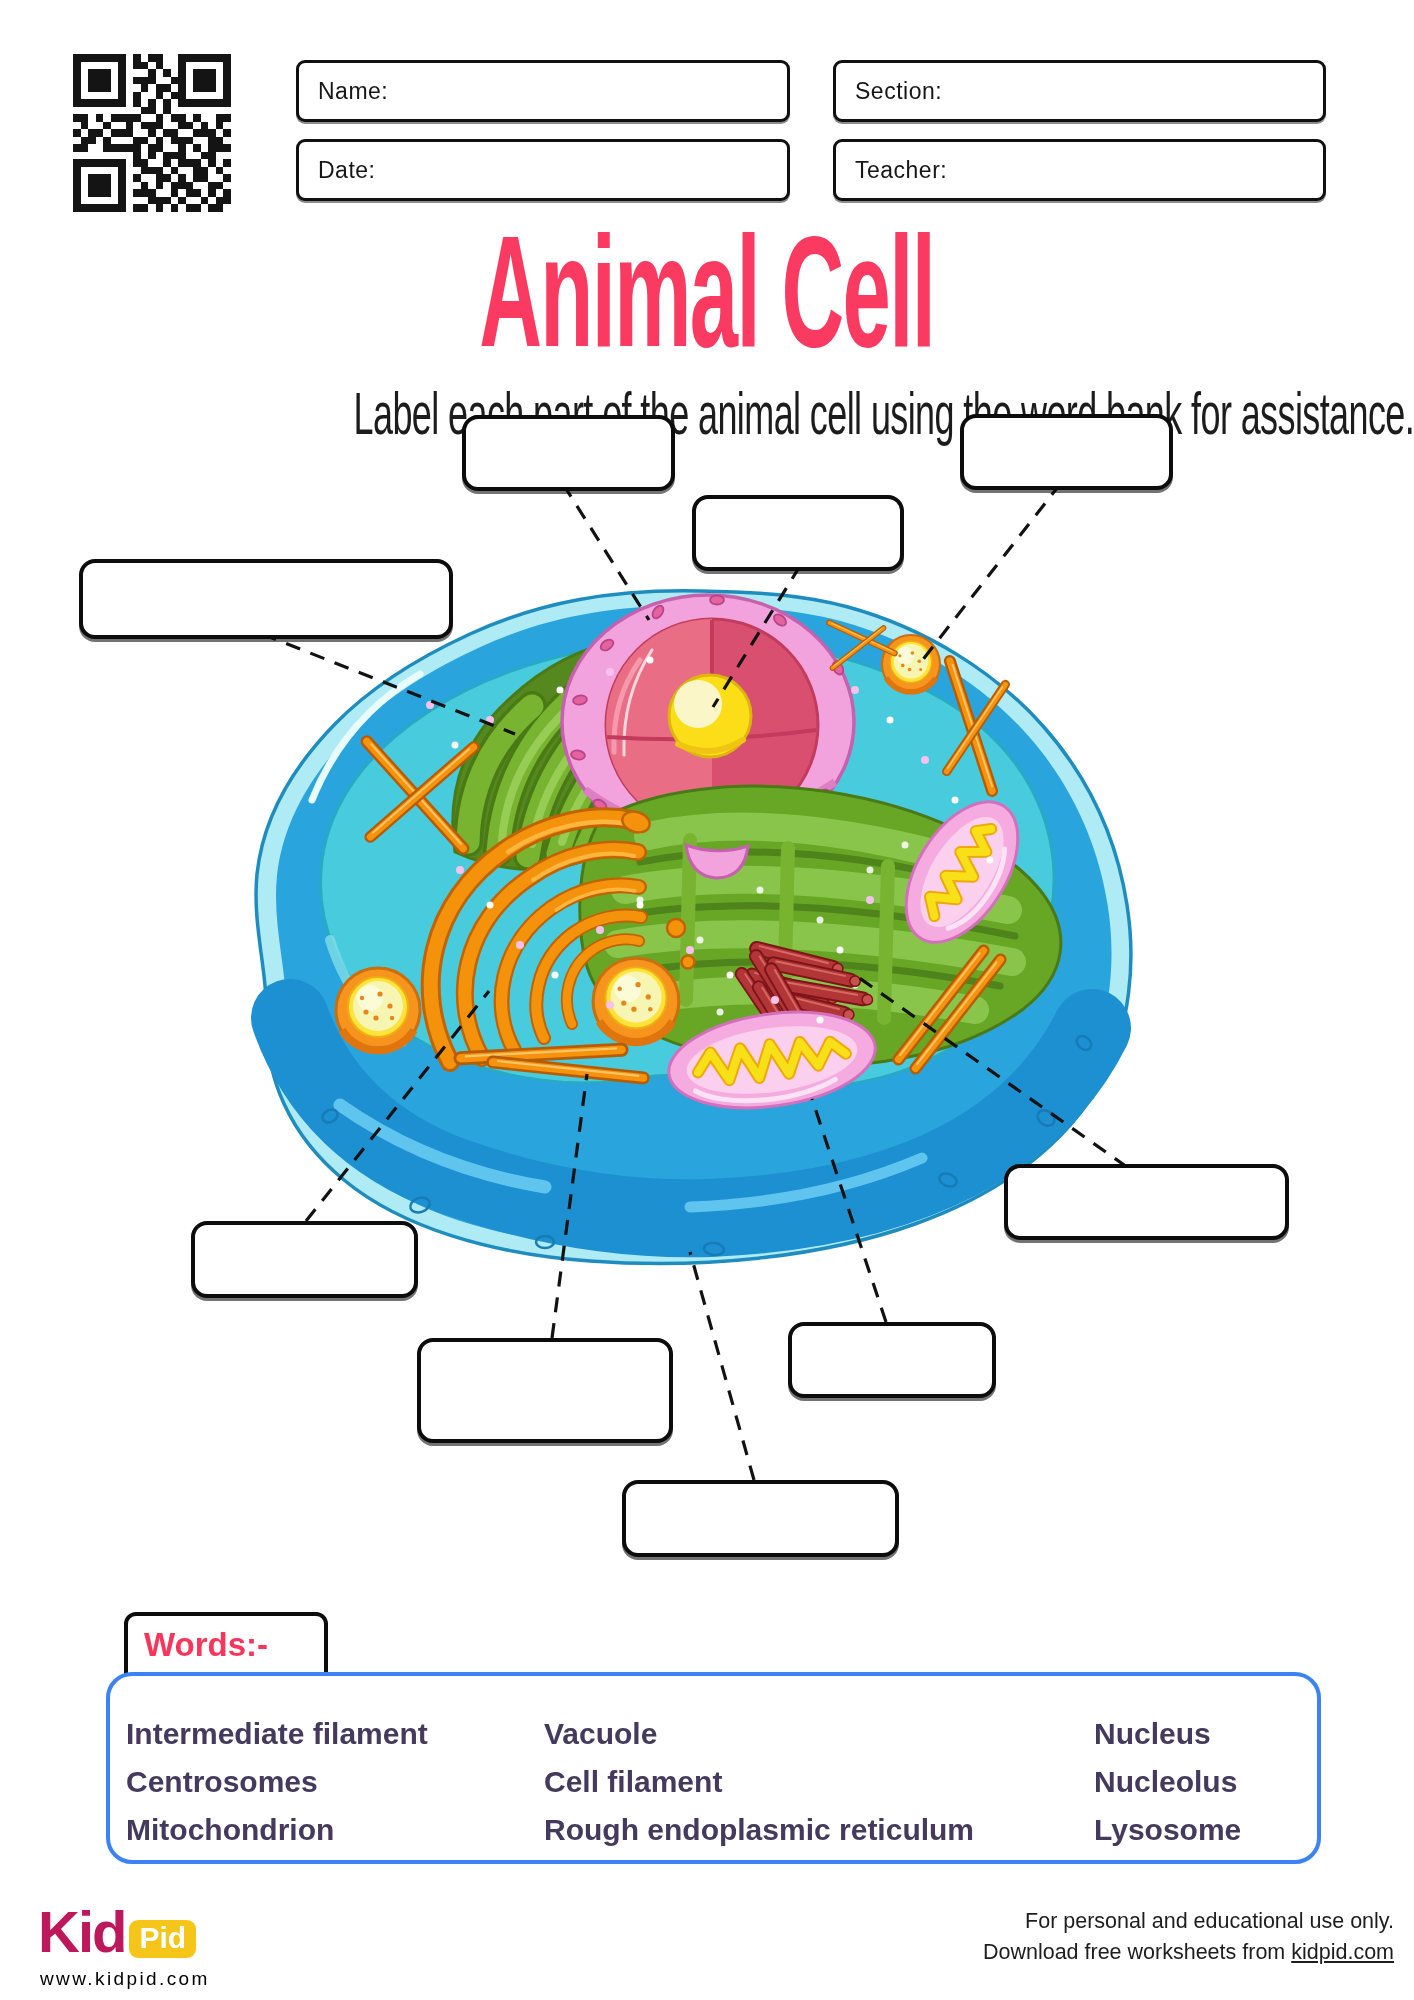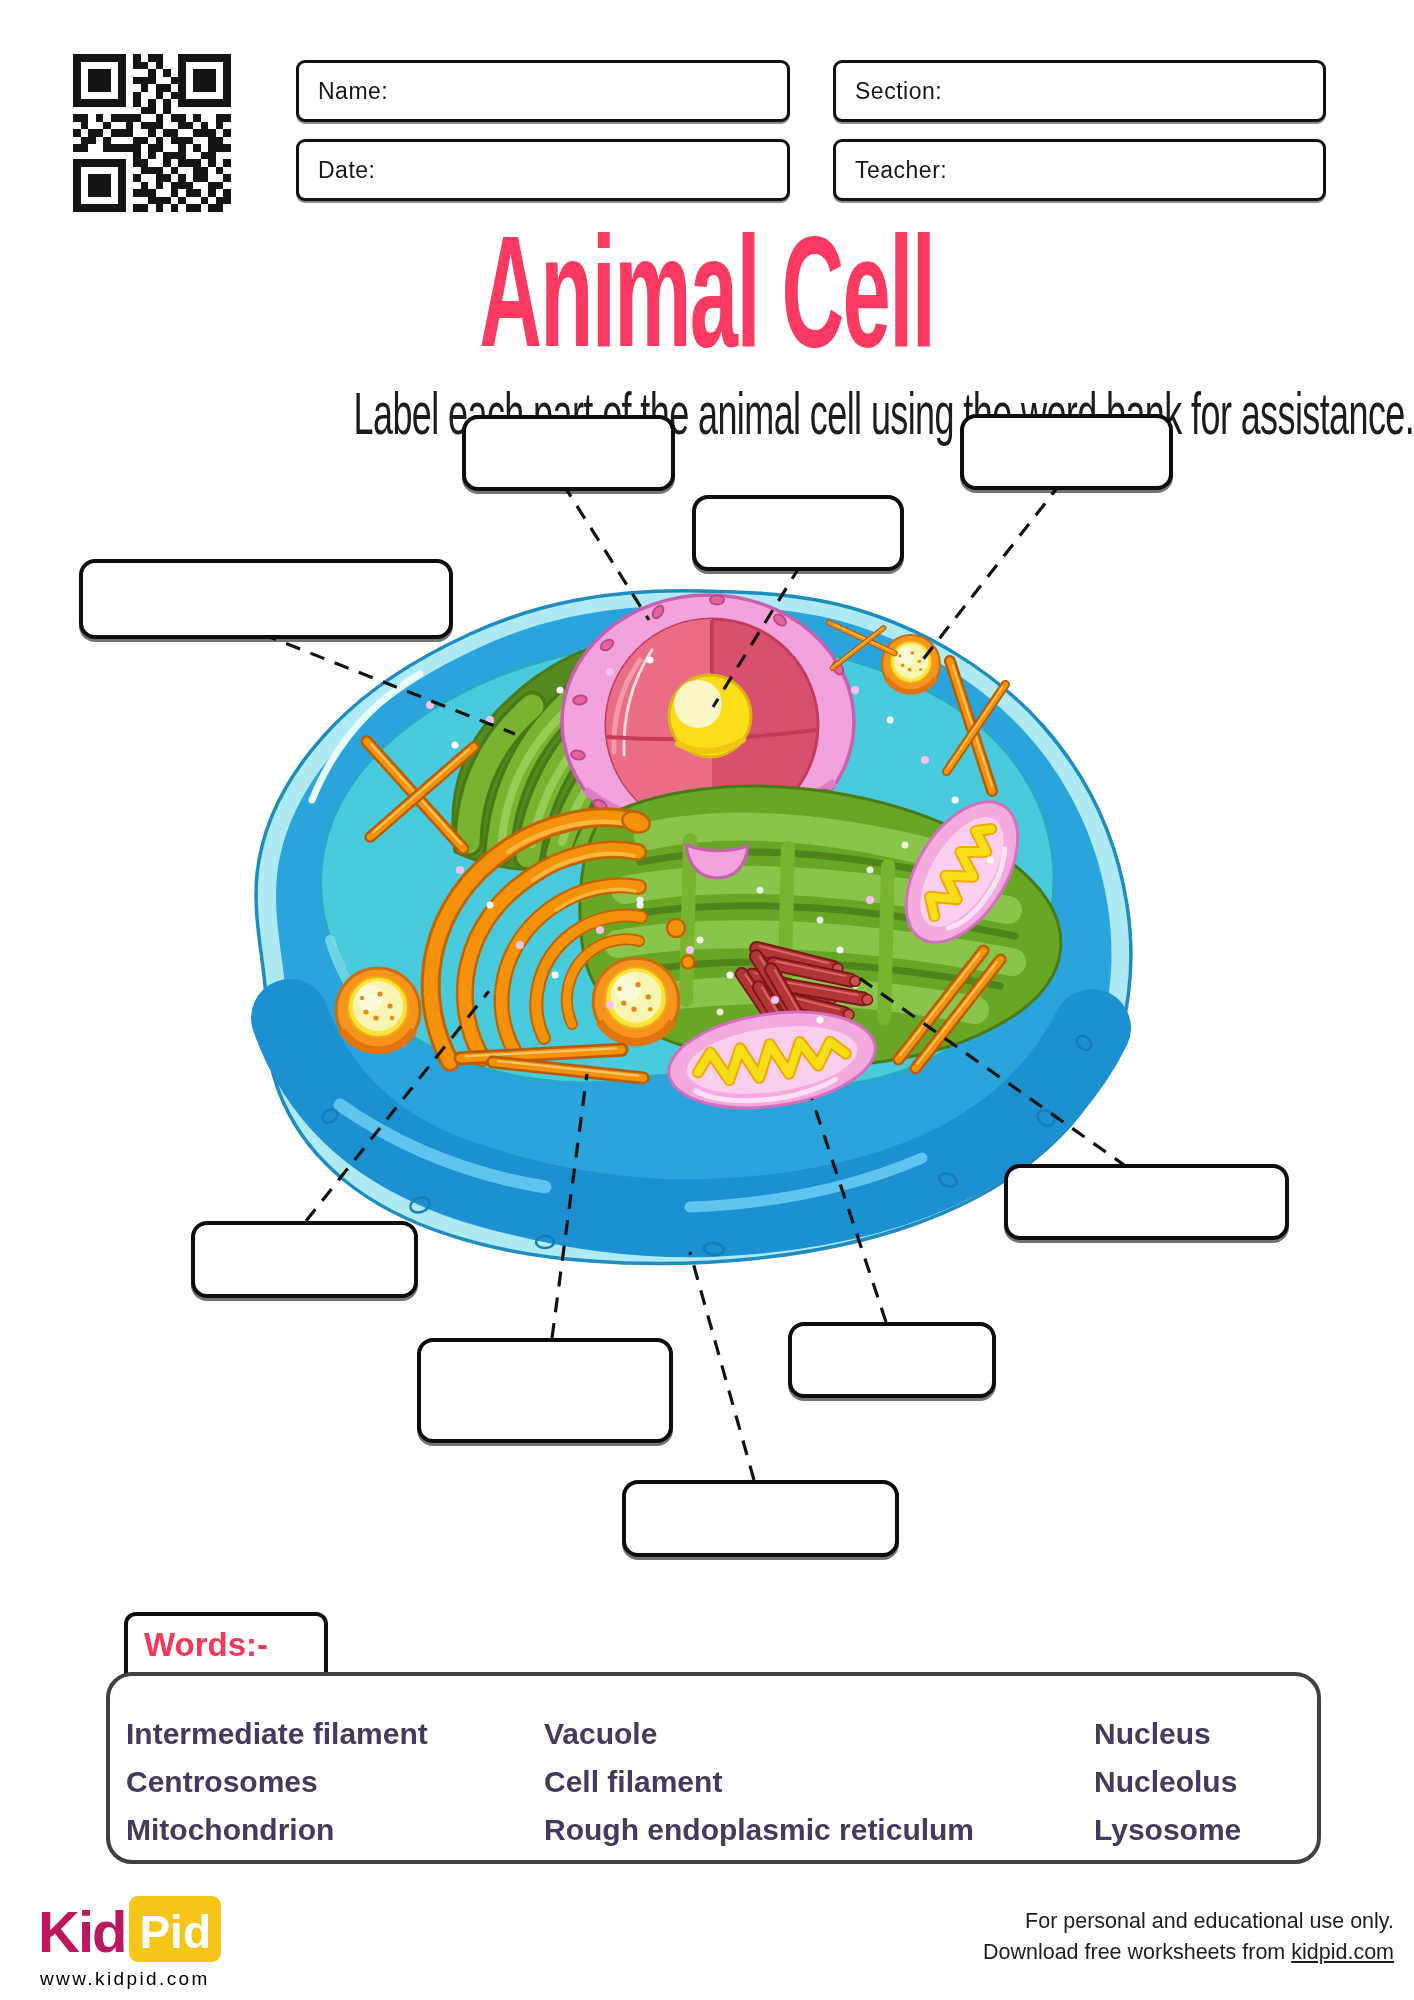--- a/index.html
+++ b/index.html
@@ -21,29 +21,29 @@
   .instruction-inner{display:inline-block;transform:scaleX(.60);transform-origin:center;letter-spacing:-1px;}
   
   #cell-svg{position:absolute;left:0;top:0;width:1414px;height:2000px;z-index:1;}
   .label-box{position:absolute;background:#fff;border:4px solid #0c0c0c;border-radius:16px;
              box-shadow:0 3px 0 rgba(0,0,0,.55);z-index:2;}
   
   .bank-tab{position:absolute;left:124px;top:1612px;width:196px;height:70px;background:#fff;
             border:4px solid #0c0c0c;border-radius:12px;z-index:2;}
   .bank-tab-text{position:absolute;left:16px;top:10px;font-size:33px;font-weight:bold;color:#F8365B;}
   .bank-box{position:absolute;left:106px;top:1672px;width:1207px;height:184px;background:#fff;
-            border:4px solid #404040;border-radius:26px;z-index:3;}
+            border:4px solid #3b82f6;border-radius:26px;z-index:3;}
   .bank-col{position:absolute;top:34px;font-size:30px;font-weight:bold;color:#453A5E;
             line-height:48px;white-space:nowrap;}
   .bank-col-1{left:16px;} .bank-col-2{left:434px;} .bank-col-3{left:984px;}
   
   .logo{position:absolute;left:38px;top:1898px;white-space:nowrap;z-index:2;}
   .logo-kid{font-size:58px;font-weight:bold;color:#be185d;letter-spacing:-2px;}
-  .logo-pid{display:inline-block;background:#F6C51A;color:#ffffff;font-size:46px;font-weight:bold;
-            border-radius:9px;padding:9px 10px 3px 10px;margin-left:4px;transform:translateY(-4px);}
+  .logo-pid{display:inline-block;background:#F6C51A;color:#ffffff;font-size:30px;font-weight:bold;
+            border-radius:9px;padding:1px 10px 3px 10px;margin-left:4px;transform:translateY(-4px);}
   .website{position:absolute;left:40px;top:1968px;font-size:19px;letter-spacing:2.4px;color:#000;}
   .foot-note{position:absolute;right:20px;top:1906px;text-align:right;font-size:21.5px;
              color:#1d1d1d;line-height:31px;z-index:2;}
   .foot-note a{color:#1d1d1d;text-decoration:underline;}
 </style>
 </head>
 <body>
 
 <div class="page">
 

